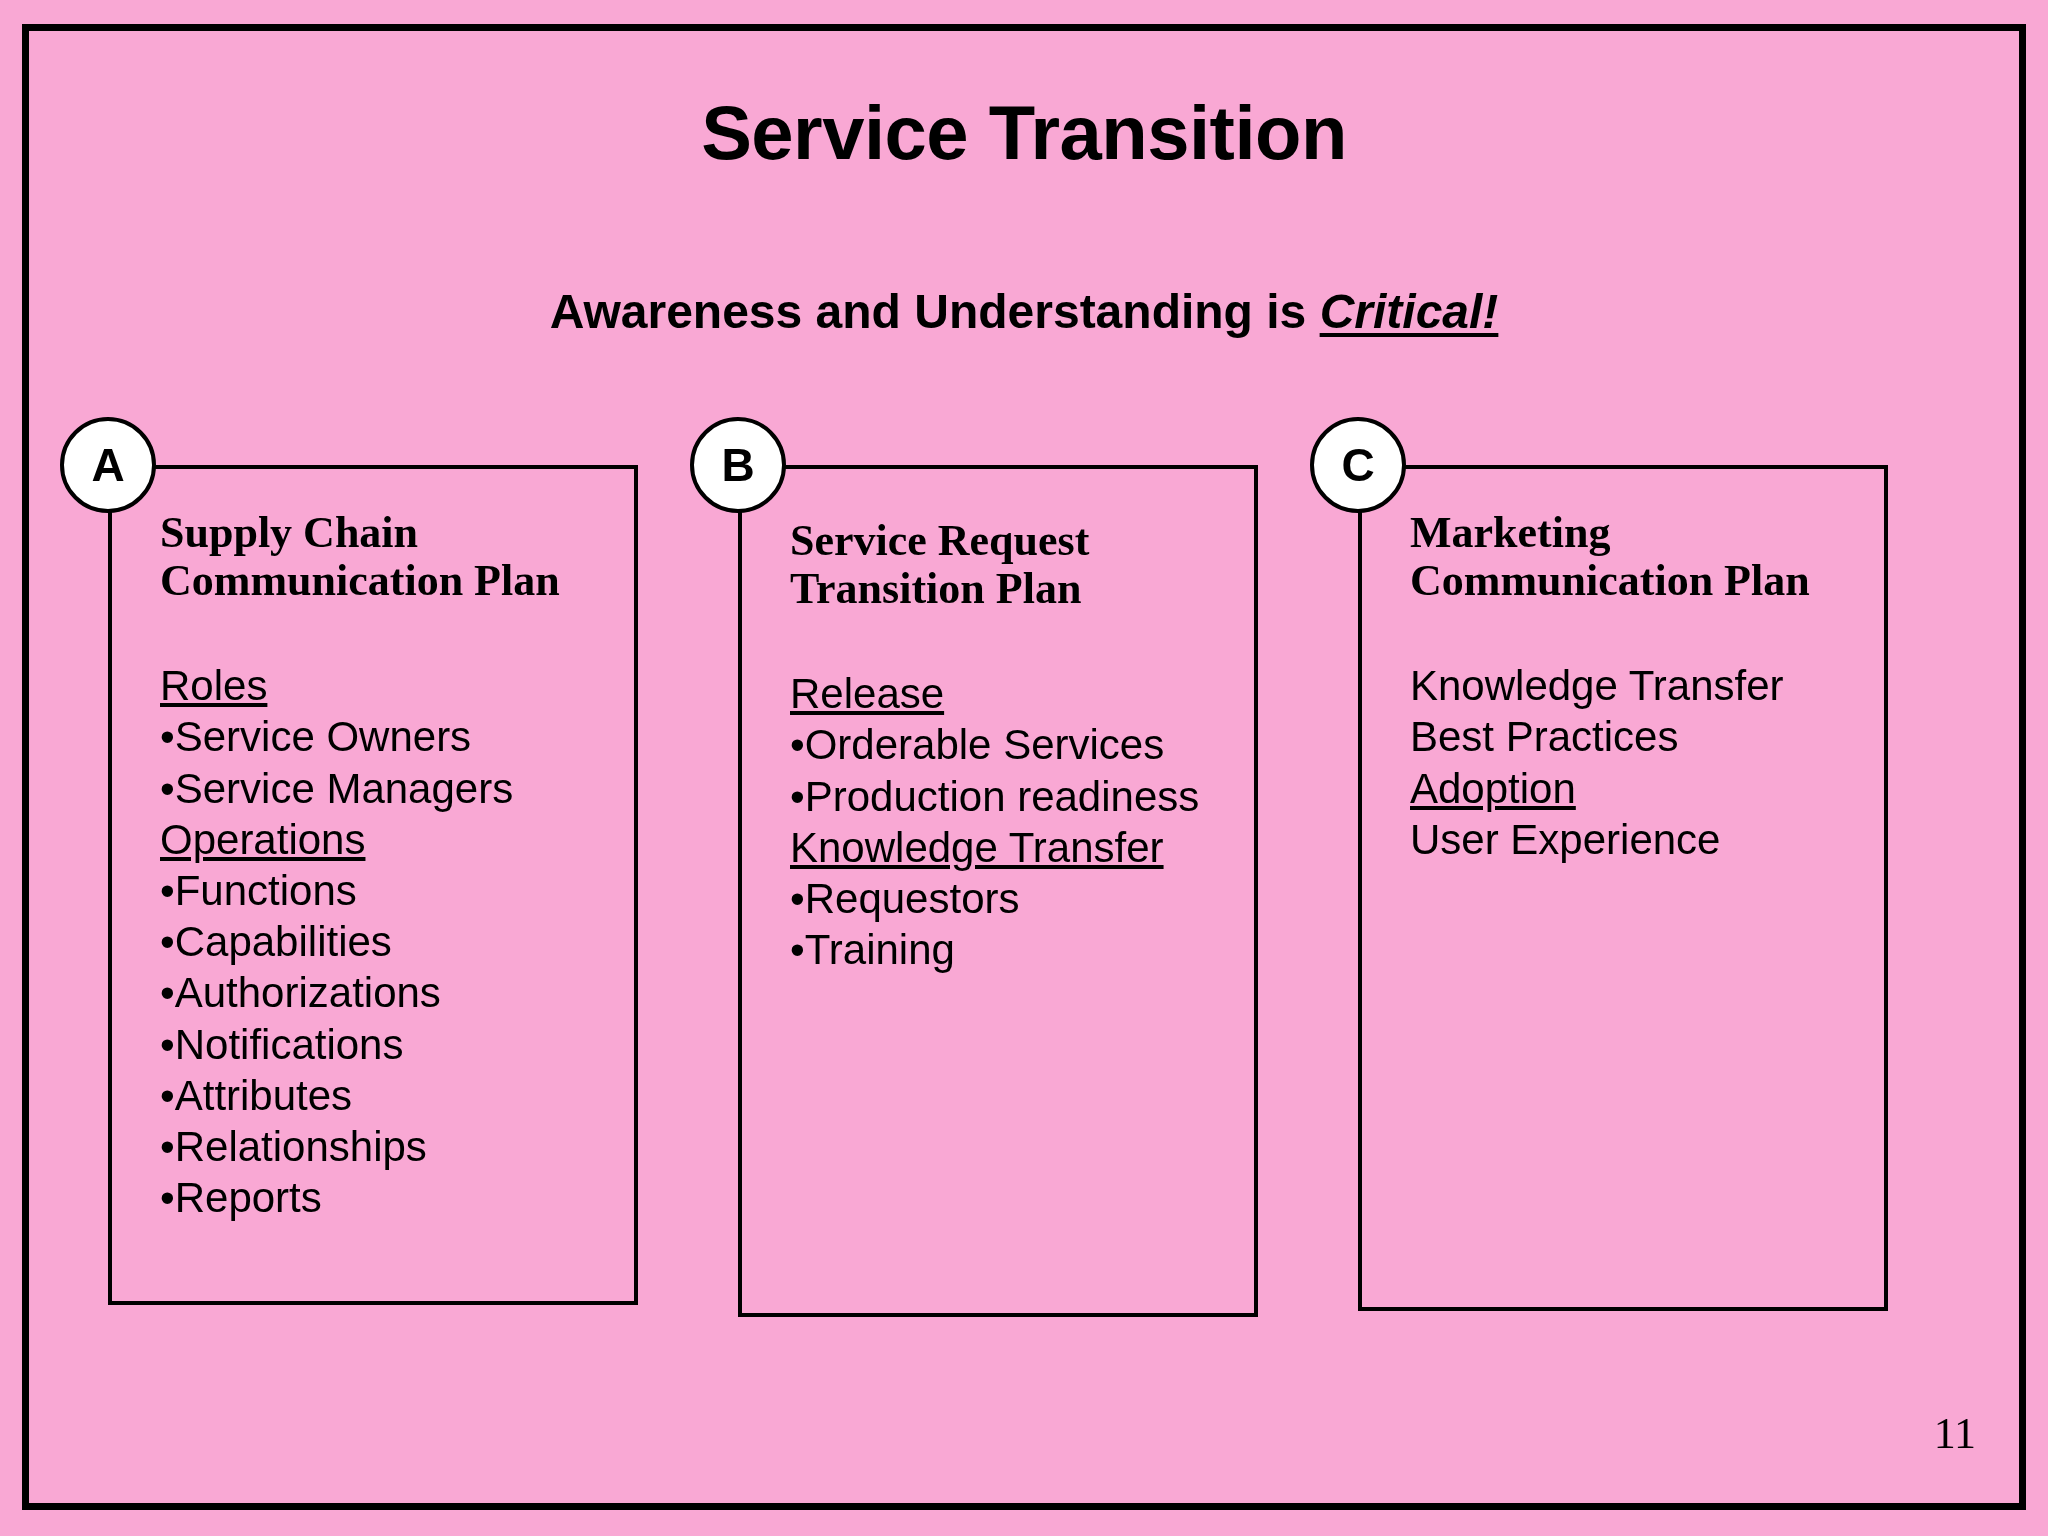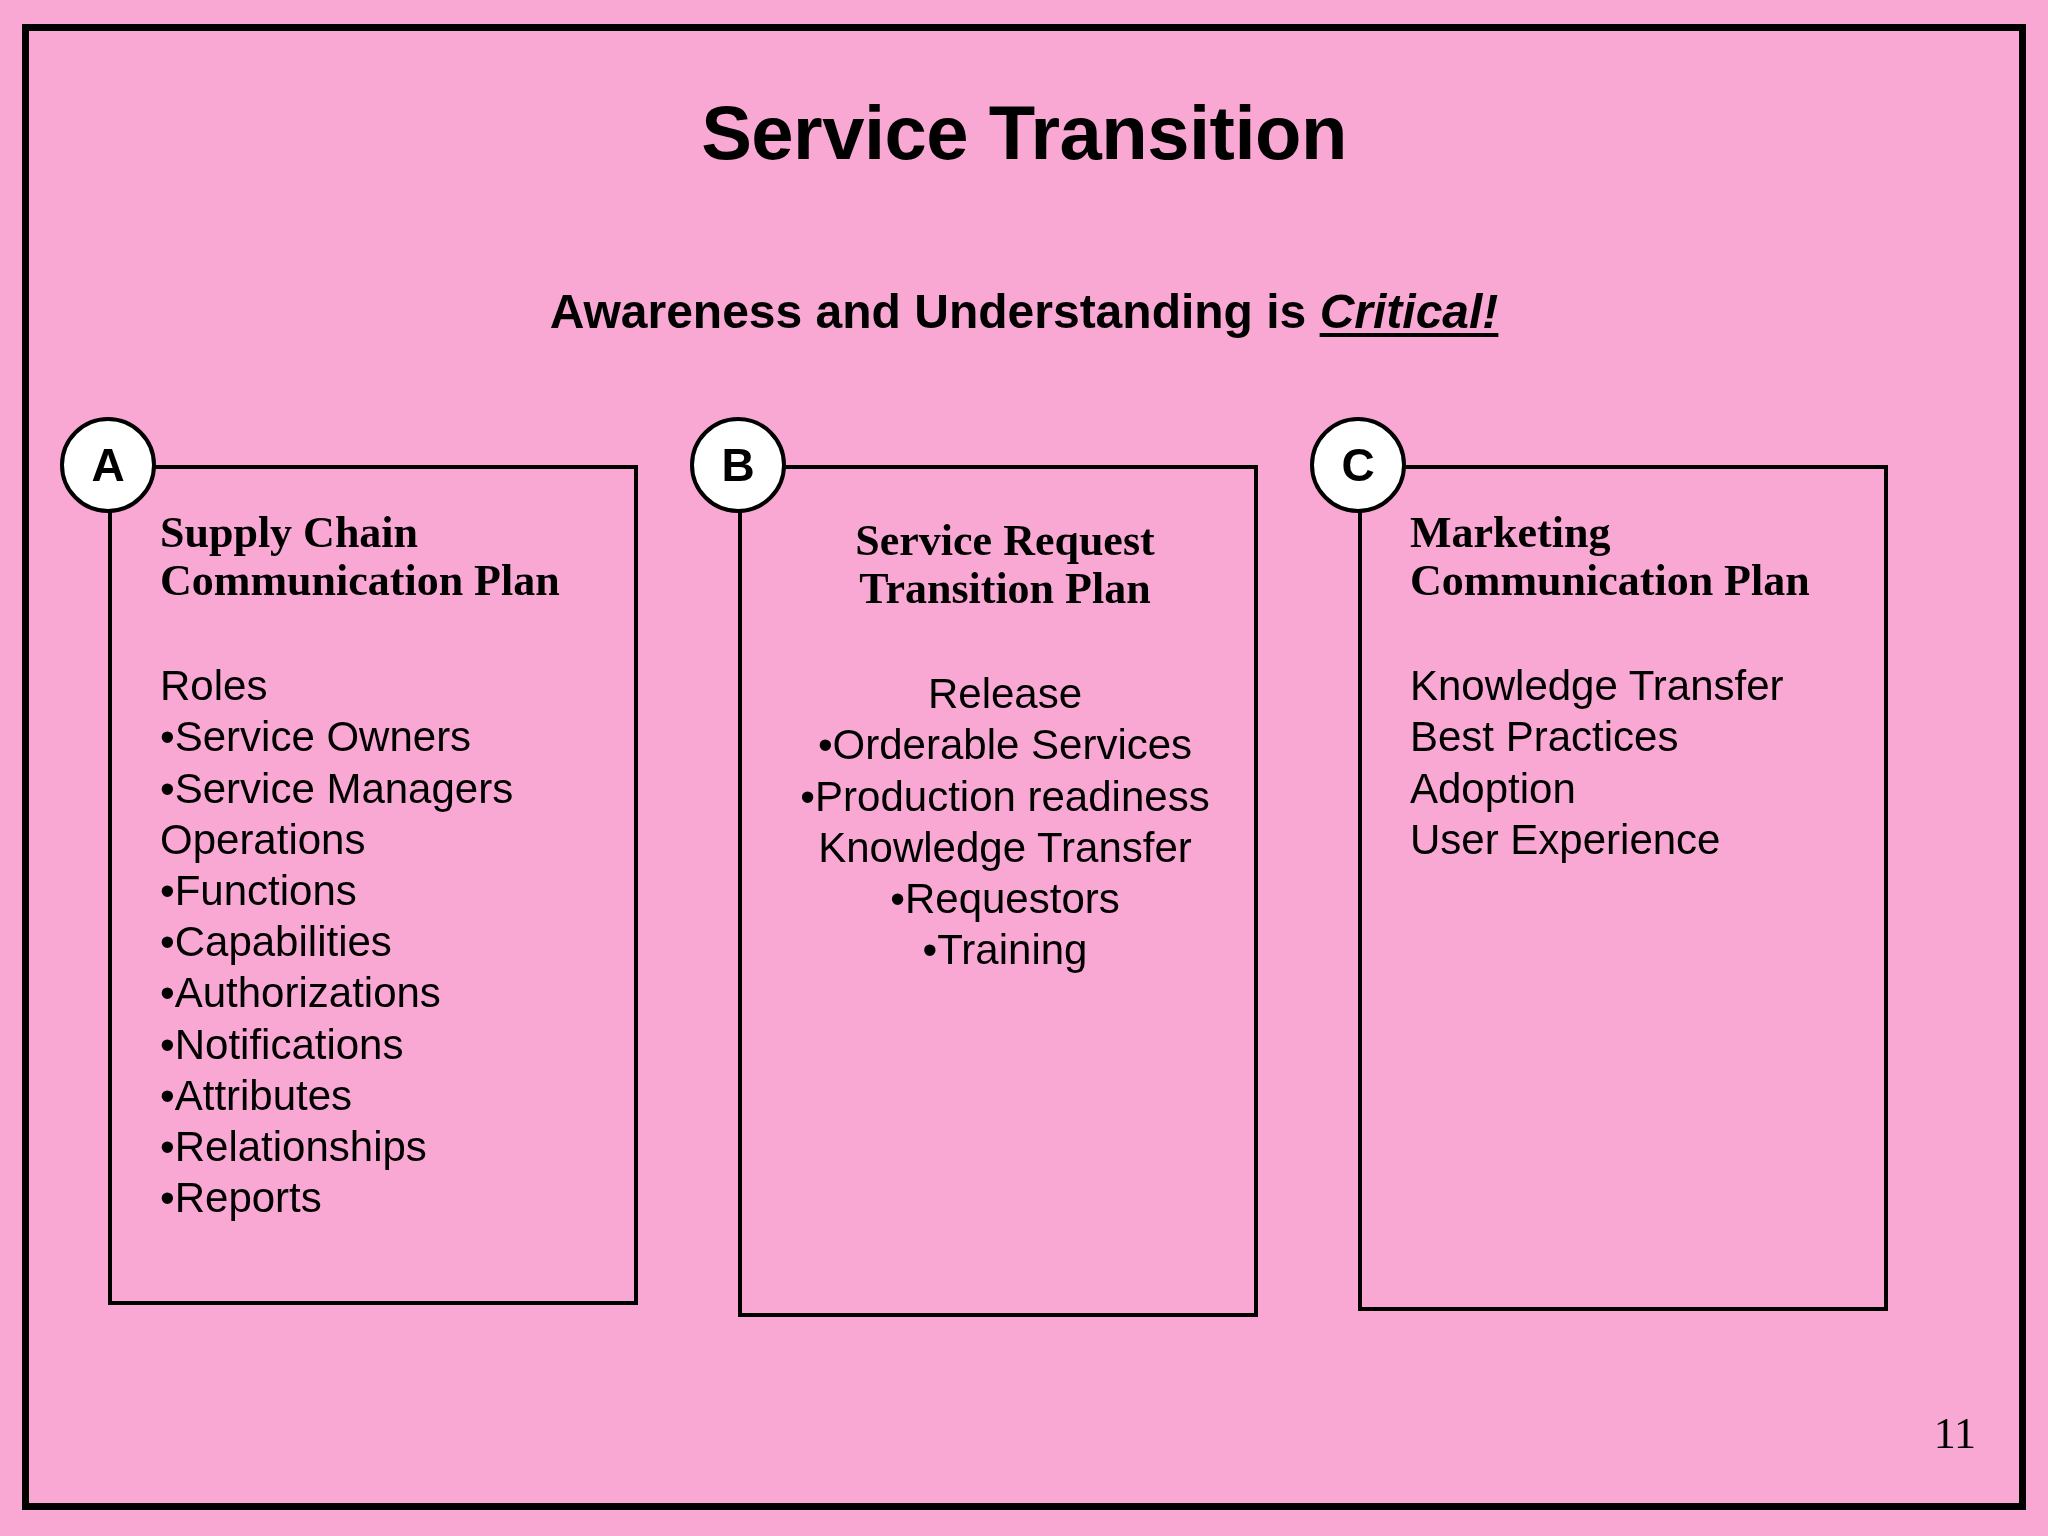--- a/index.html
+++ b/index.html
@@ -106,20 +106,21 @@
   }
   .col-list {
     margin-top: 56px;
     font-size: 42px;
     line-height: 1.22;
   }
   .col-list .line {
     white-space: nowrap;
   }
   .col-list .line.head {
+    text-decoration: underline;
     text-underline-offset: 3px;
   }
   
   #page-number {
     position: absolute;
     right: 72px;
     top: 1412px;
     font-size: 44px;
     line-height: 1;
     font-family: Liberation Serif, serif;
@@ -156,21 +157,21 @@
         <div class="line">•Attributes</div>
         <div class="line">•Relationships</div>
         <div class="line">•Reports</div>
       </div>
     </div>
   </div>
 
   <div class="col" id="col-b" style="left: 738px; width: 520px;">
     <div class="col-box" style="width: 520px; height: 852px;"></div>
     <div class="badge">B</div>
-    <div class="col-content" style="top: 52px; text-align: center;">
+    <div class="col-content" style="top: 52px;">
       <div class="col-heading">
         <div>Service Request</div>
         <div>Transition Plan</div>
       </div>
       <div class="col-list">
         <div class="line head">Release</div>
         <div class="line">•Orderable Services</div>
         <div class="line">•Production readiness</div>
         <div class="line head">Knowledge Transfer</div>
         <div class="line">•Requestors</div>

